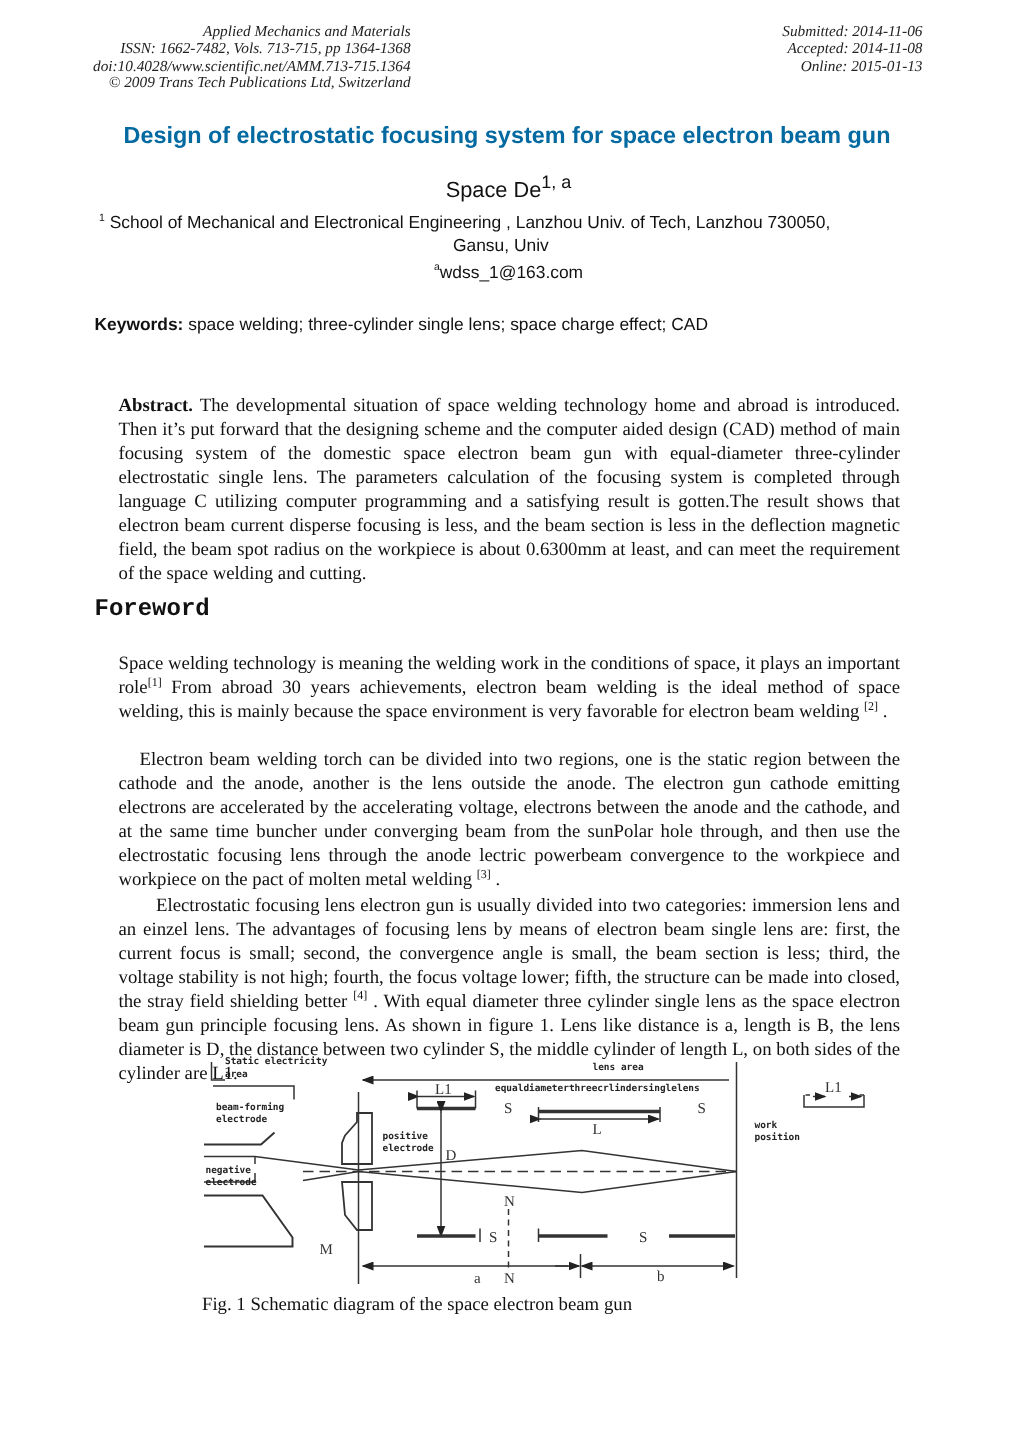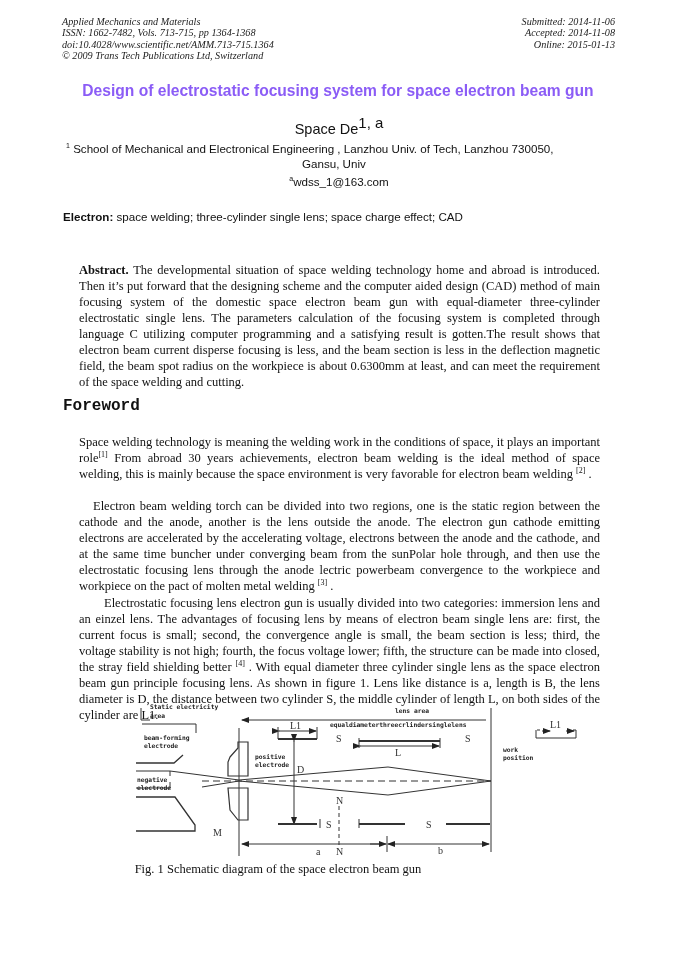--- a/index.html
+++ b/index.html
@@ -1,24 +1,24 @@
 <!DOCTYPE html>
 <html><head>
 <meta charset="utf-8">
 <style>
   html, body { margin: 0; padding: 0; background: #ffffff; }
   body { width: 678px; height: 959px; position: relative; overflow: hidden; font-family: "Liberation Serif", serif; color: #111; }
   .hdr { position: absolute; top: 16px; font-family: "Liberation Serif", serif; font-style: italic; font-size: 10.2px; line-height: 11.4px; color: #222; }
-  .hdr-left { left: 62px; }
+  .hdr-left { left: 62px; text-align: right; }
   .hdr-right { right: 63px; text-align: right; }
   .hdr div { white-space: nowrap; }
 
-  .title { position: absolute; top: 82px; left: 0; width: 676px; text-align: center; font-family: "Liberation Sans", sans-serif; font-weight: bold; font-size: 15.6px; color: #8b5cf6; }
+  .title { position: absolute; top: 82px; left: 0; width: 676px; text-align: center; font-family: "Liberation Sans", sans-serif; font-weight: bold; font-size: 15.6px; color: #0369a1; }
   .author { position: absolute; top: 114px; left: 0; width: 678px; text-align: center; font-family: "Liberation Sans", sans-serif; font-size: 14.5px; }
-  .author sup { font-size: 15px; vertical-align: 6px; }
+  .author sup { font-size: 12px; vertical-align: 6px; }
   .affil { position: absolute; top: 138px; left: 66px; width: 560px; font-family: "Liberation Sans", sans-serif; font-size: 11.6px; line-height: 15px; }
   .affil .l1 { white-space: nowrap; }
   .affil .l2 { padding-left: 236px; }
   .affil sup { font-size: 7px; vertical-align: 5px; }
   .email { position: absolute; top: 175px; left: 0; width: 678px; text-align: center; font-family: "Liberation Sans", sans-serif; font-size: 11.6px; }
   .email sup { font-size: 7px; vertical-align: 5px; }
   .keywords { position: absolute; top: 210px; left: 63px; font-family: "Liberation Sans", sans-serif; font-size: 11.6px; white-space: nowrap; }
   .keywords b { font-weight: bold; }
 
   .body-text { position: absolute; left: 63px; width: 553px; font-family: "Liberation Serif", serif; font-size: 12.5px; line-height: 16px; text-align: justify; }
@@ -54,21 +54,21 @@
   <div>Online: 2015-01-13</div>
 </div>
 
 <div class="title">Design of electrostatic focusing system for space electron beam gun</div>
 <div class="author"><span>Space De</span><sup>1, a</sup></div>
 <div class="affil">
   <div class="l1"><sup>1</sup><span> School of  Mechanical and Electronical  Engineering , Lanzhou Univ. of Tech, Lanzhou  730050,</span></div>
   <div class="l2">Gansu, Univ</div>
 </div>
 <div class="email"><sup>a</sup><span>wdss_1@163.com</span></div>
-<div class="keywords"><b>Electron:</b><span> space welding; three-cylinder single lens; space charge effect; CAD</span></div>
+<div class="keywords"><b>Keywords:</b><span> space welding; three-cylinder single lens; space charge effect; CAD</span></div>
 
 <div class="body-text abstract">
   <p><b>Abstract.</b><span> The developmental situation of space welding technology home and abroad is introduced. Then it’s put forward that the designing scheme  and the computer aided design (CAD) method of main focusing system of the domestic space electron beam gun with equal-diameter three-cylinder electrostatic single lens. The parameters calculation of the focusing system is completed through language C utilizing computer programming and a satisfying result is gotten.The result shows that electron beam current disperse focusing is less, and the beam section is less in the deflection magnetic field, the beam spot radius on the workpiece is about 0.6300mm at least, and can meet the requirement of the space welding and cutting.</span></p>
 </div>
 
 <div class="foreword-h">Foreword</div>
 <div class="body-text para1">
   <p><span>Space welding  technology is meaning the welding work in the conditions of space, it plays an important role</span><sup>[1]</sup><span>  From abroad 30 years achievements, electron beam welding is the ideal method of space welding, this is mainly because the space environment is very favorable for electron beam welding </span><sup>[2]</sup><span>  .</span></p>
 </div>
 <div class="body-text para2">

